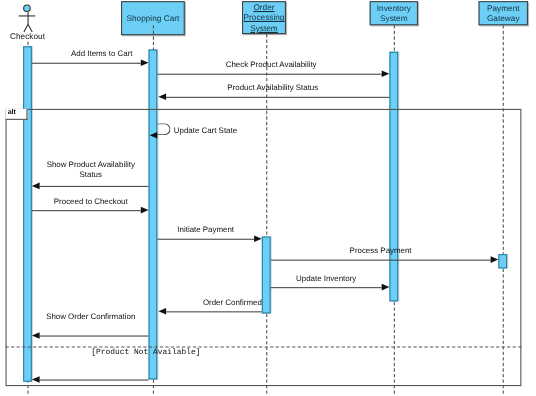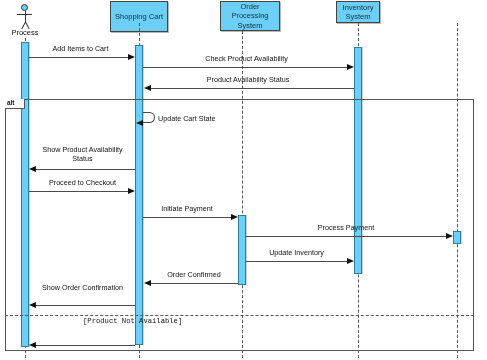--- a/index.html
+++ b/index.html
@@ -146,56 +146,60 @@
 <body>
 
 <div id="diagram">
 
   <div>
     <div class="actor-head" style="left:21px; top:4px;"></div>
     <div class="actor-body" style="left:24.5px; top:11px; height:11px;"></div>
     <div class="actor-arms" style="left:17px; top:14px; width:15px;"></div>
     <div class="actor-leg" style="left:24.5px; top:22px; transform: rotate(28deg);"></div>
     <div class="actor-leg" style="left:24.5px; top:22px; transform: rotate(-28deg);"></div>
-    <div class="actor-label" style="left:0px; top:28px; width:50px;">Process</div>
+    <div class="actor-label" style="left:0px; top:28px; width:50px;">Checkout</div>
   </div>
   <div class="lifeline-line" style="left:25px; top:38px; height:320px;"></div>
   <div class="activation" style="left:21px; top:42px; width:8px; height:305px;"></div>
 
   <div class="lifeline-head" style="left:110px; top:1px; width:58px; height:31px;">
     <span>Shopping
 Cart</span>
   </div>
   <div class="lifeline-line" style="left:139px; top:23px; height:335px;"></div>
   <div class="activation" style="left:135px; top:45px; width:8px; height:300px;"></div>
 
-  <div class="lifeline-head" style="left:220px; top:1px; width:60px; height:30px;">
+  <div class="lifeline-head" style="left:220px; top:1px; width:40px; height:30px;text-decoration:underline;">
     <span>Order
 Processing
 System</span>
   </div>
   <div class="lifeline-line" style="left:242px; top:31px; height:327px;"></div>
   <div class="activation" style="left:238px; top:215px; width:8px; height:70px;"></div>
 
   <div class="lifeline-head" style="left:336px; top:1px; width:44px; height:22px;">
     <span>Inventory
 System</span>
   </div>
   <div class="lifeline-line" style="left:358px; top:23px; height:335px;"></div>
   <div class="activation" style="left:354px; top:47px; width:8px; height:227px;"></div>
 
+  <div class="lifeline-head" style="left:435px; top:1px; width:45px; height:22px;">
+    <span>Payment
+Gateway</span>
+  </div>
   <div class="lifeline-line" style="left:457px; top:23px; height:335px;"></div>
   <div class="activation" style="left:453px; top:231px; width:8px; height:13px;"></div>
 
   <div class="frag-box" style="left:5px; top:99px; width:469px; height:252px;"></div>
   <div class="frag-tab" style="left:5px; top:99px; width:20px; height:10px;">alt</div>
   <div class="frag-divider" style="left:5px; top:315px; width:469px;"></div>
   <div class="guard-label" style="left:83px; top:317px;font-family:Liberation Mono, monospace;">[Product Not Available]</div>
 
-  <div class="msg-label" style="left:34px; top:45px; width:93px;">Add Items to Cart</div>
+  <div class="msg-label" style="left:46px; top:45px; width:93px;">Add Items to Cart</div>
   <div class="msg-line" style="left:29px; top:57px; width:99px;"></div>
   <div class="msg-arrow right" style="left:128px; top:53.5px;"></div>
 
   <div class="msg-label" style="left:143px; top:55px; width:207px;">Check Product Availability</div>
   <div class="msg-line" style="left:143px; top:67px; width:204px;"></div>
   <div class="msg-arrow right" style="left:347px; top:63.5px;"></div>
 
   <div class="msg-label" style="left:146px; top:76px; width:204px;">Product Availability Status</div>
   <div class="msg-line" style="left:151px; top:88px; width:203px;"></div>
   <div class="msg-arrow left" style="left:144px; top:84.5px;"></div>
@@ -218,21 +222,21 @@
   <div class="msg-arrow right" style="left:231px; top:213.5px;"></div>
 
   <div class="msg-label" style="left:246px; top:224px; width:200px;">Process Payment</div>
   <div class="msg-line" style="left:246px; top:236px; width:200px;"></div>
   <div class="msg-arrow right" style="left:446px; top:232.5px;"></div>
 
   <div class="msg-label" style="left:246px; top:249px; width:101px;">Update Inventory</div>
   <div class="msg-line" style="left:246px; top:261px; width:101px;"></div>
   <div class="msg-arrow right" style="left:347px; top:257.5px;"></div>
 
-  <div class="msg-label" style="left:150px; top:271px; width:88px;">Order Confirmed</div>
+  <div class="msg-label" style="left:150px; top:271px; width:88px;text-align:right;">Order Confirmed</div>
   <div class="msg-line" style="left:151px; top:283px; width:87px;"></div>
   <div class="msg-arrow left" style="left:144px; top:279.5px;"></div>
 
   <div class="msg-label" style="left:30px; top:284px; width:105px;">Show Order Confirmation</div>
   <div class="msg-line" style="left:36px; top:305px; width:99px;"></div>
   <div class="msg-arrow left" style="left:29px; top:301.5px;"></div>
 
   <div class="msg-line" style="left:36px; top:345px; width:99px;"></div>
   <div class="msg-arrow left" style="left:29px; top:341.5px;"></div>
 

